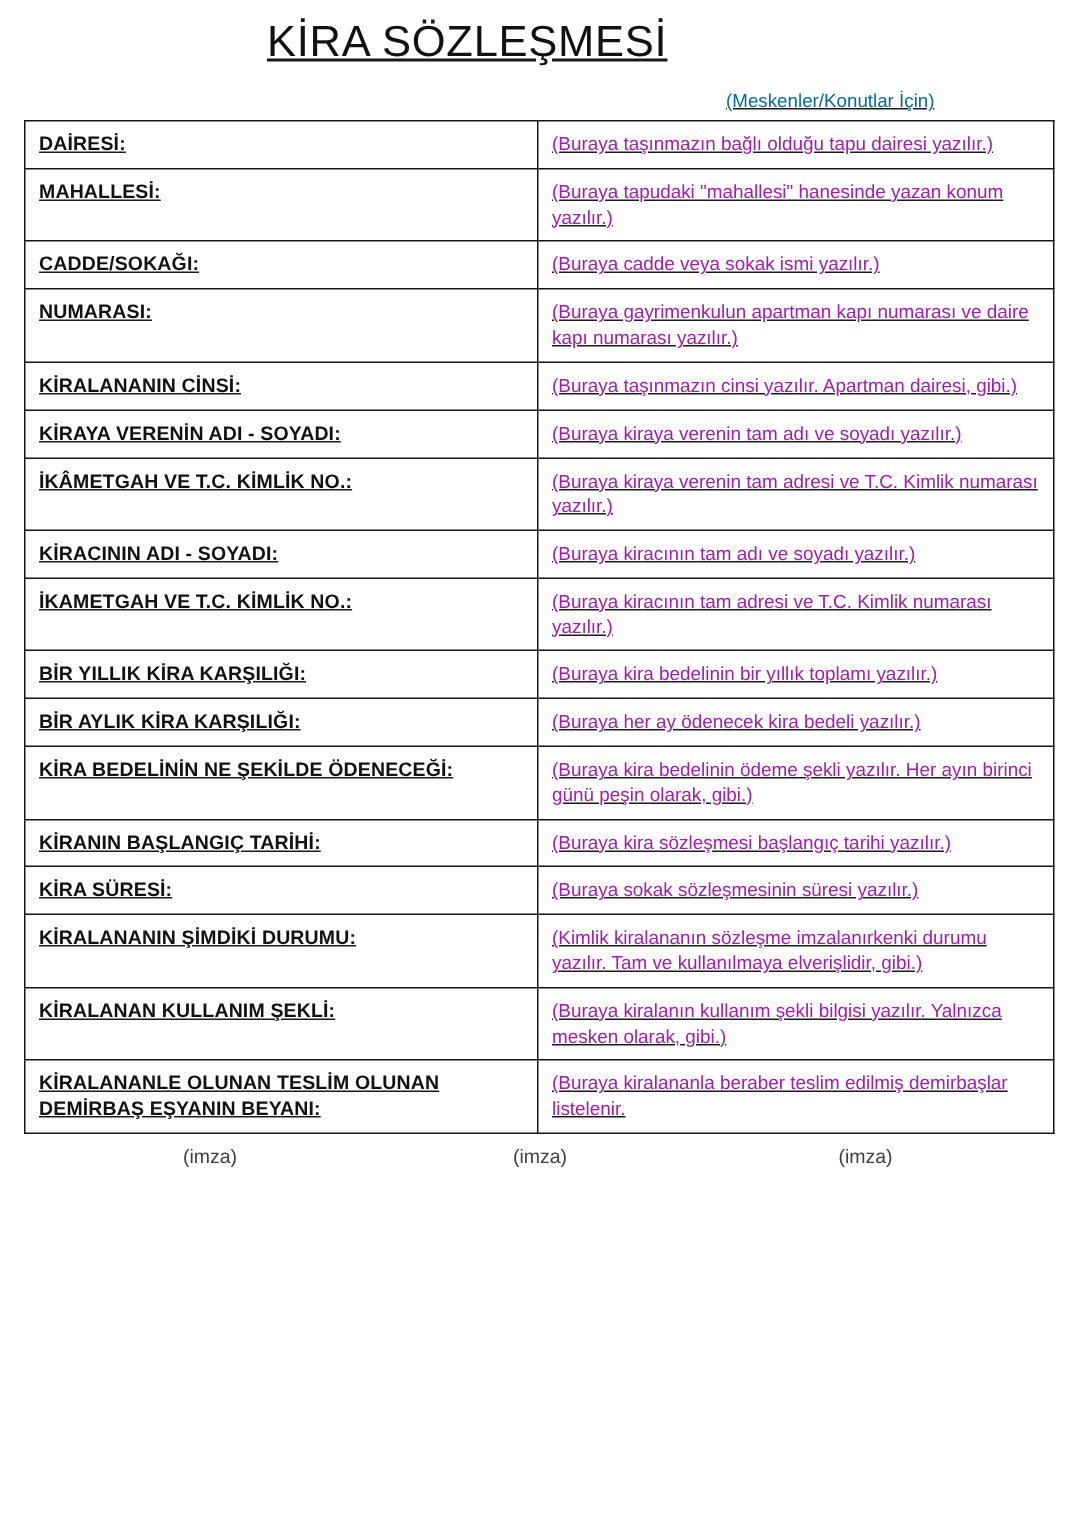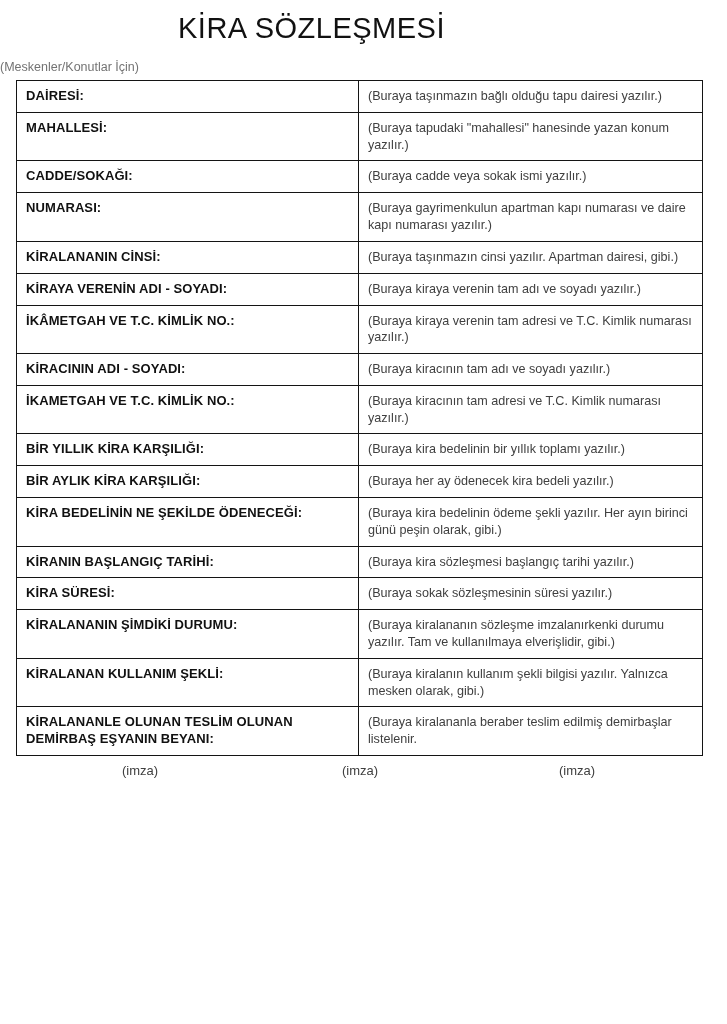--- a/index.html
+++ b/index.html
@@ -12,35 +12,36 @@
     height: 1024px;
     font-family: "Liberation Sans", sans-serif;
     color: #1a1a1a;
     overflow: hidden;
   }
   .page {
     position: relative;
     width: 623px;
     height: 1024px;
     box-sizing: border-box;
+    text-decoration: underline;
   }
   .doc-title {
     text-align: center;
     font-size: 29px;
     font-weight: 400;
     letter-spacing: 0.5px;
     line-height: 1;
     padding-top: 14px;
     color: #111;
   }
   .doc-subtitle {
-    text-align: left;
+    text-align: right;
     font-size: 12.5px;
     font-weight: 400;
-    color: #737373;
+    color: #0369a1;
     padding-top: 17px;
     padding-bottom: 6px;
   }
   .table-wrap {
     margin: 0 16px 0 16px;
     width: 686px;
   }
   table.contract {
     width: 686px;
     border-collapse: collapse;
@@ -59,21 +60,21 @@
     font-weight: bold;
     letter-spacing: 0.1px;
     line-height: 1.3;
     color: #111;
   }
   td.field-desc {
     width: 344px;
     font-size: 12.6px;
     font-weight: 400;
     line-height: 1.33;
-    color: #404040;
+    color: #a21caf;
   }
   .signature-row {
     position: relative;
     width: 727px;
     height: 34px;
     margin-top: 7px;
   }
   .signature-row .sig {
     position: absolute;
     top: 0;
@@ -150,21 +151,21 @@
           <tr>
             <td class="field-label">KİRANIN BAŞLANGIÇ TARİHİ:</td>
             <td class="field-desc">(Buraya kira sözleşmesi başlangıç tarihi yazılır.)</td>
           </tr>
           <tr>
             <td class="field-label">KİRA SÜRESİ:</td>
             <td class="field-desc">(Buraya sokak sözleşmesinin süresi yazılır.)</td>
           </tr>
           <tr>
             <td class="field-label">KİRALANANIN ŞİMDİKİ DURUMU:</td>
-            <td class="field-desc">(Buraya kiralananın sözleşme imzalanırkenki durumu yazılır. Tam ve kullanılmaya elverişlidir, gibi.)</td>
+            <td class="field-desc">(Kimlik kiralananın sözleşme imzalanırkenki durumu yazılır. Tam ve kullanılmaya elverişlidir, gibi.)</td>
           </tr>
           <tr>
             <td class="field-label">KİRALANAN KULLANIM ŞEKLİ:</td>
             <td class="field-desc">(Buraya kiralanın kullanım şekli bilgisi yazılır. Yalnızca mesken olarak, gibi.)</td>
           </tr>
           <tr>
             <td class="field-label">KİRALANANLE OLUNAN TESLİM OLUNAN DEMİRBAŞ EŞYANIN BEYANI:</td>
             <td class="field-desc">(Buraya kiralananla beraber teslim edilmiş demirbaşlar listelenir.</td>
           </tr>
         </tbody>

